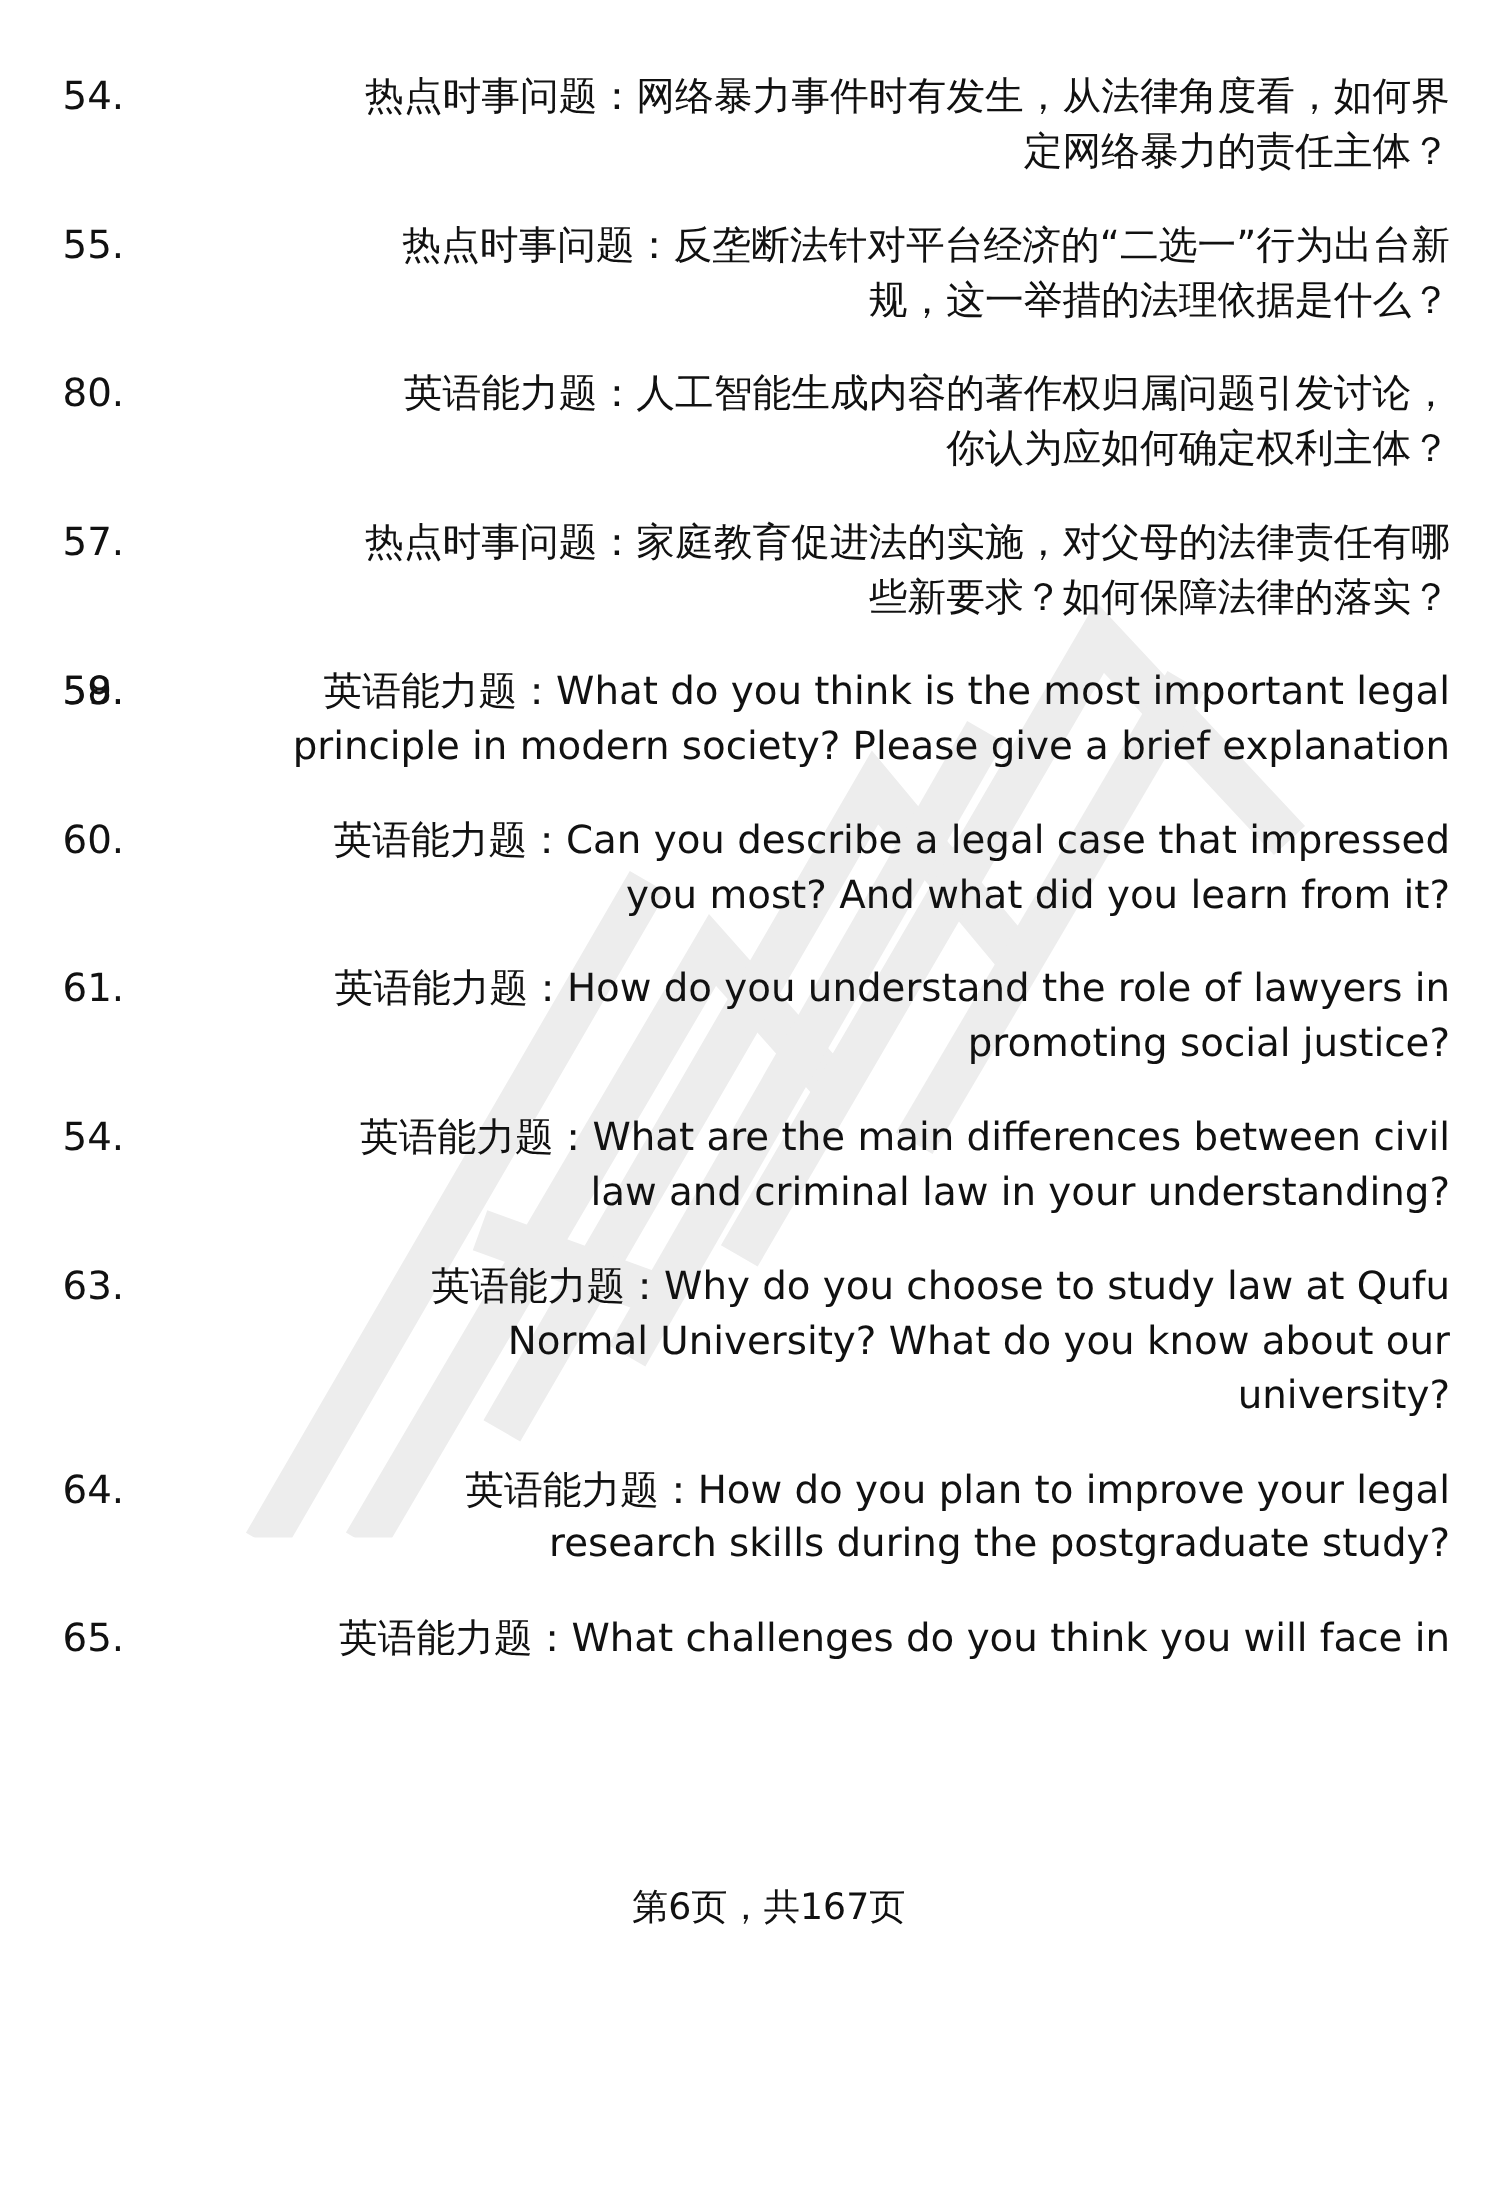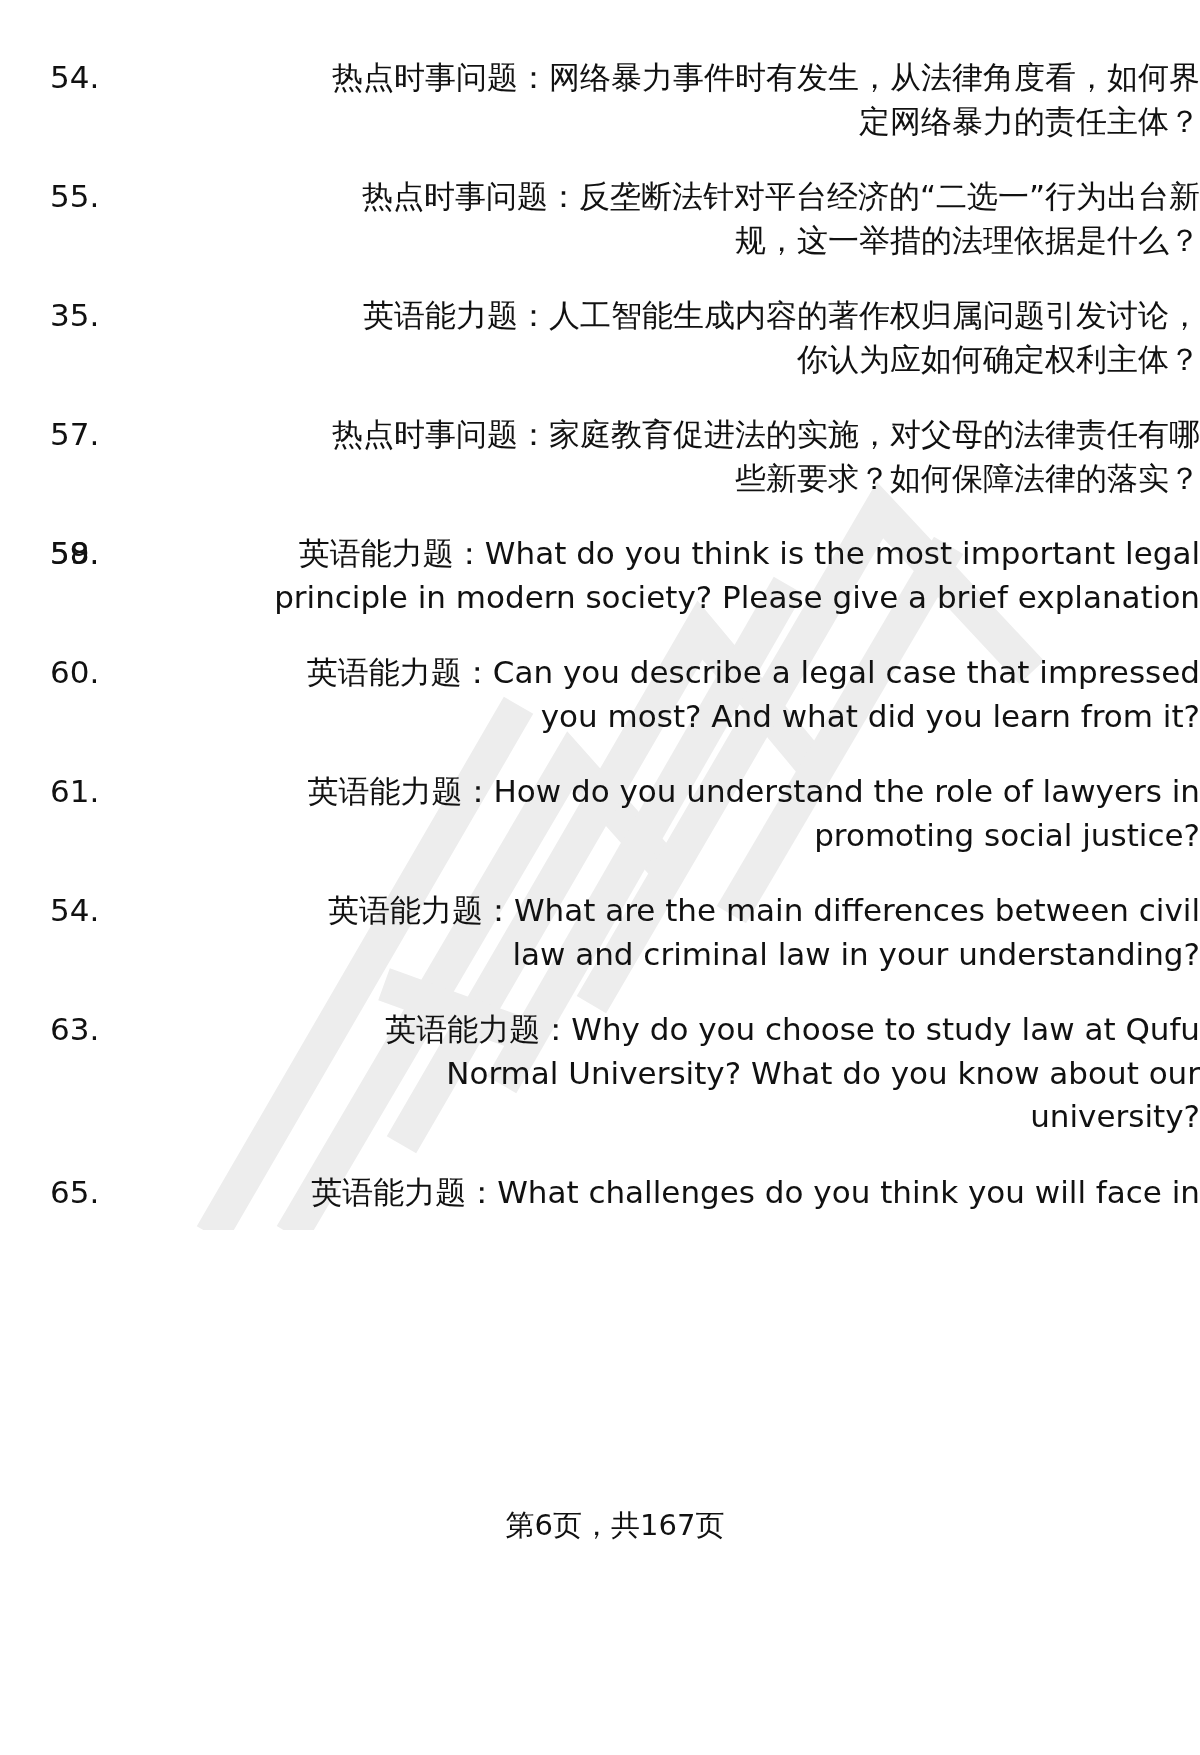--- a/index.html
+++ b/index.html
@@ -37,20 +37,21 @@
       left: 0;
       top: 56px;
       width: 1200px;
       margin: 0;
       padding: 0;
       list-style: none;
     }
     .q-item {
       position: relative;
       padding-left: 115px;
+      padding-right: 40px;
       margin-bottom: 32px;
       font-size: 31px;
       line-height: 43.5px;
       letter-spacing: 0;
     }
     .q-num {
       position: absolute;
       left: 50px;
       top: 0;
       width: 62px;
@@ -103,21 +104,21 @@
 
     <li class="q-item">
       <span class="q-num">55.</span>
       <span class="q-text">
         <span class="q-line">热点时事问题：反垄断法针对平台经济的“二选一”行为出台新</span>
         <span class="q-line">规，这一举措的法理依据是什么？</span>
       </span>
     </li>
 
     <li class="q-item">
-      <span class="q-num">35.</span>
+      <span class="q-num">80.</span>
       <span class="q-text">
         <span class="q-line">英语能力题：人工智能生成内容的著作权归属问题引发讨论，</span>
         <span class="q-line">你认为应如何确定权利主体？</span>
       </span>
     </li>
 
     <li class="q-item">
       <span class="q-num">57.</span>
       <span class="q-text">
         <span class="q-line">热点时事问题：家庭教育促进法的实施，对父母的法律责任有哪</span>
@@ -163,20 +164,27 @@
 
     <li class="q-item">
       <span class="q-num">63.</span>
       <span class="q-text">
         <span class="q-line">英语能力题：Why do you choose to study law at Qufu</span>
         <span class="q-line">Normal University? What do you know about our</span>
         <span class="q-line">university?</span>
       </span>
     </li>
 
+    <li class="q-item">
+      <span class="q-num">64.</span>
+      <span class="q-text">
+        <span class="q-line">英语能力题：How do you plan to improve your legal</span>
+        <span class="q-line">research skills during the postgraduate study?</span>
+      </span>
+    </li>
 
     <li class="q-item">
       <span class="q-num">65.</span>
       <span class="q-text">
         <span class="q-line">英语能力题：What challenges do you think you will face in</span>
       </span>
     </li>
 
   </ol>
 

